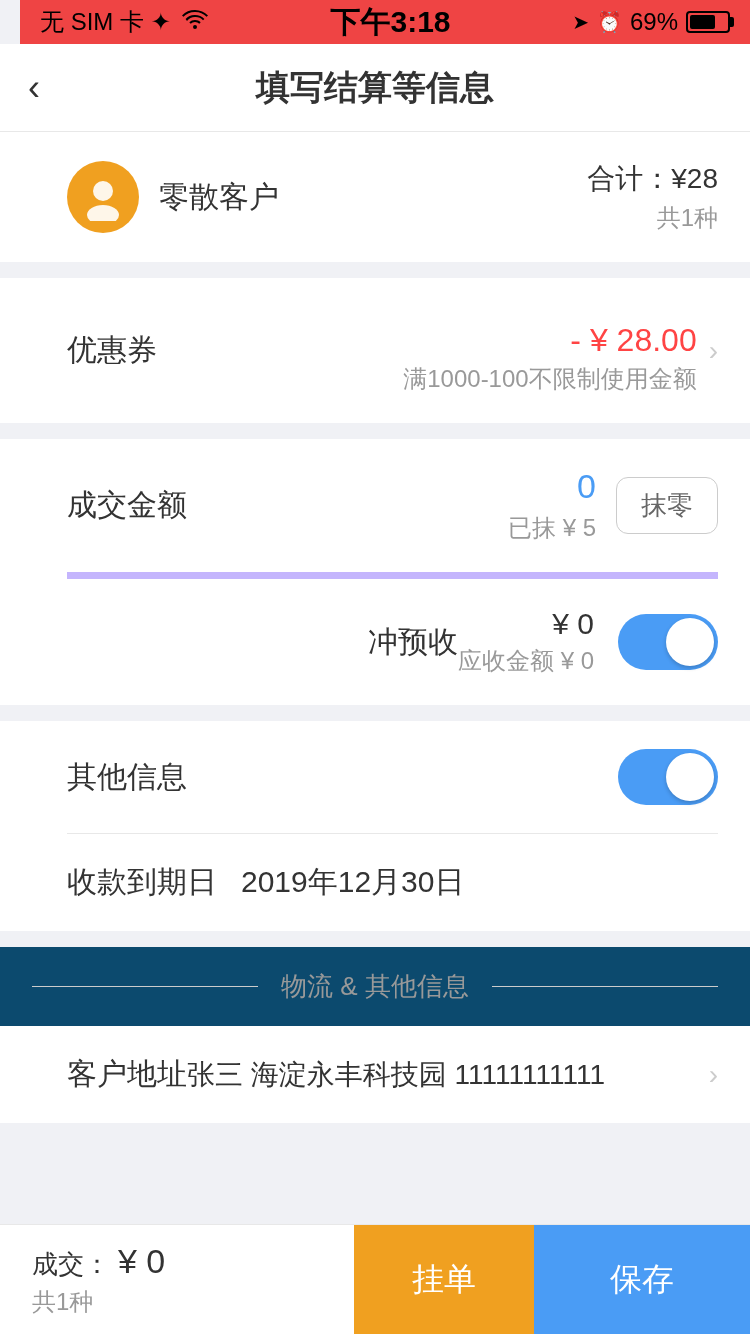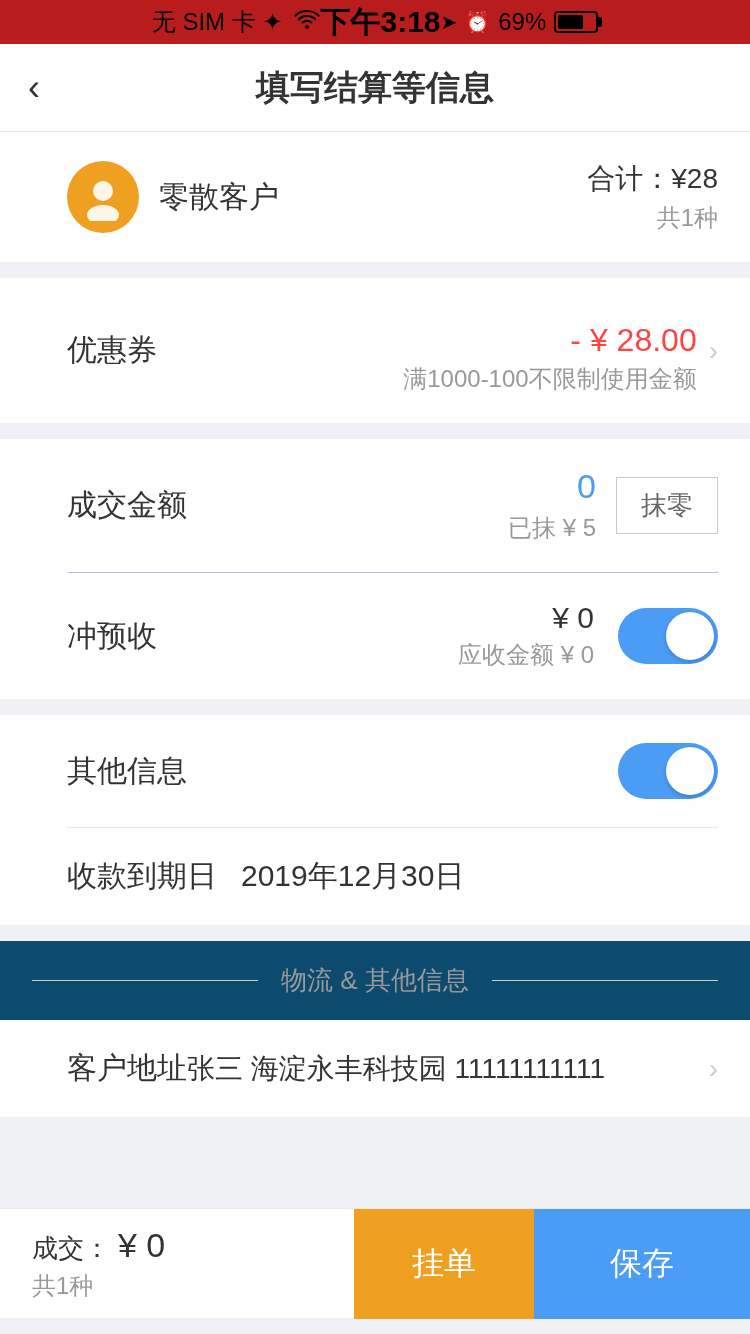--- a/index.html
+++ b/index.html
@@ -10,27 +10,28 @@
       background: #f0f1f5;
       font-family: -apple-system, 'PingFang SC', 'Helvetica Neue', sans-serif;
       font-size: 28px;
       color: #333;
       position: relative;
     }
 
     
     .status-bar {
       height: 44px;
-      background: #b91c1c;
-      display: flex;
-      align-items: center;
-      justify-content: center;
+      background: #ef4444;
+      display: flex;
+      align-items: center;
+      justify-content: space-between;
       padding: 0 20px;
       font-size: 24px;
       color: #000;
+      margin-left: 20px;
     }
     .status-left { display: flex; align-items: center; gap: 10px; }
     .status-center { font-weight: 600; font-size: 30px; }
     .status-right { display: flex; align-items: center; gap: 8px; font-size: 24px; }
     .battery {
       width: 44px; height: 22px;
       border: 2px solid #000;
       border-radius: 4px;
       position: relative;
       display: flex;
@@ -177,35 +178,36 @@
       background: #fff;
       padding: 0 32px;
     }
     .transaction-row {
       display: flex;
       align-items: center;
       justify-content: space-between;
       padding: 28px 0;
     }
     .transaction-row + .transaction-row {
-      border-top: 1px solid #c4b5fd;
+      border-top: 7px solid #c4b5fd;
+      justify-content: flex-end;
     }
     .amount-input-wrap {
       display: flex;
       align-items: center;
       gap: 20px;
     }
     .amount-value {
       font-size: 34px;
       color: #4a9cf5;
       font-weight: 500;
     }
     .round-btn {
       border: 1px solid #ccc;
-      border-radius: 0;
+      border-radius: 12px;
       padding: 10px 24px;
       font-size: 26px;
       color: #666;
       background: #fff;
     }
     .amount-sub {
       font-size: 24px;
       color: #999;
       margin-top: 6px;
     }
@@ -308,21 +310,21 @@
     }
     .address-value {
       font-size: 28px;
       color: #333;
       flex: 1;
     }
 
     
     .bottom-bar {
       position: fixed;
-      bottom: 16px;
+      bottom: 0;
       left: 0;
       width: 750px;
       height: 110px;
       background: #fff;
       display: flex;
       align-items: center;
       border-top: 1px solid #e8e8e8;
     }
     .bottom-summary {
       flex: 1;

